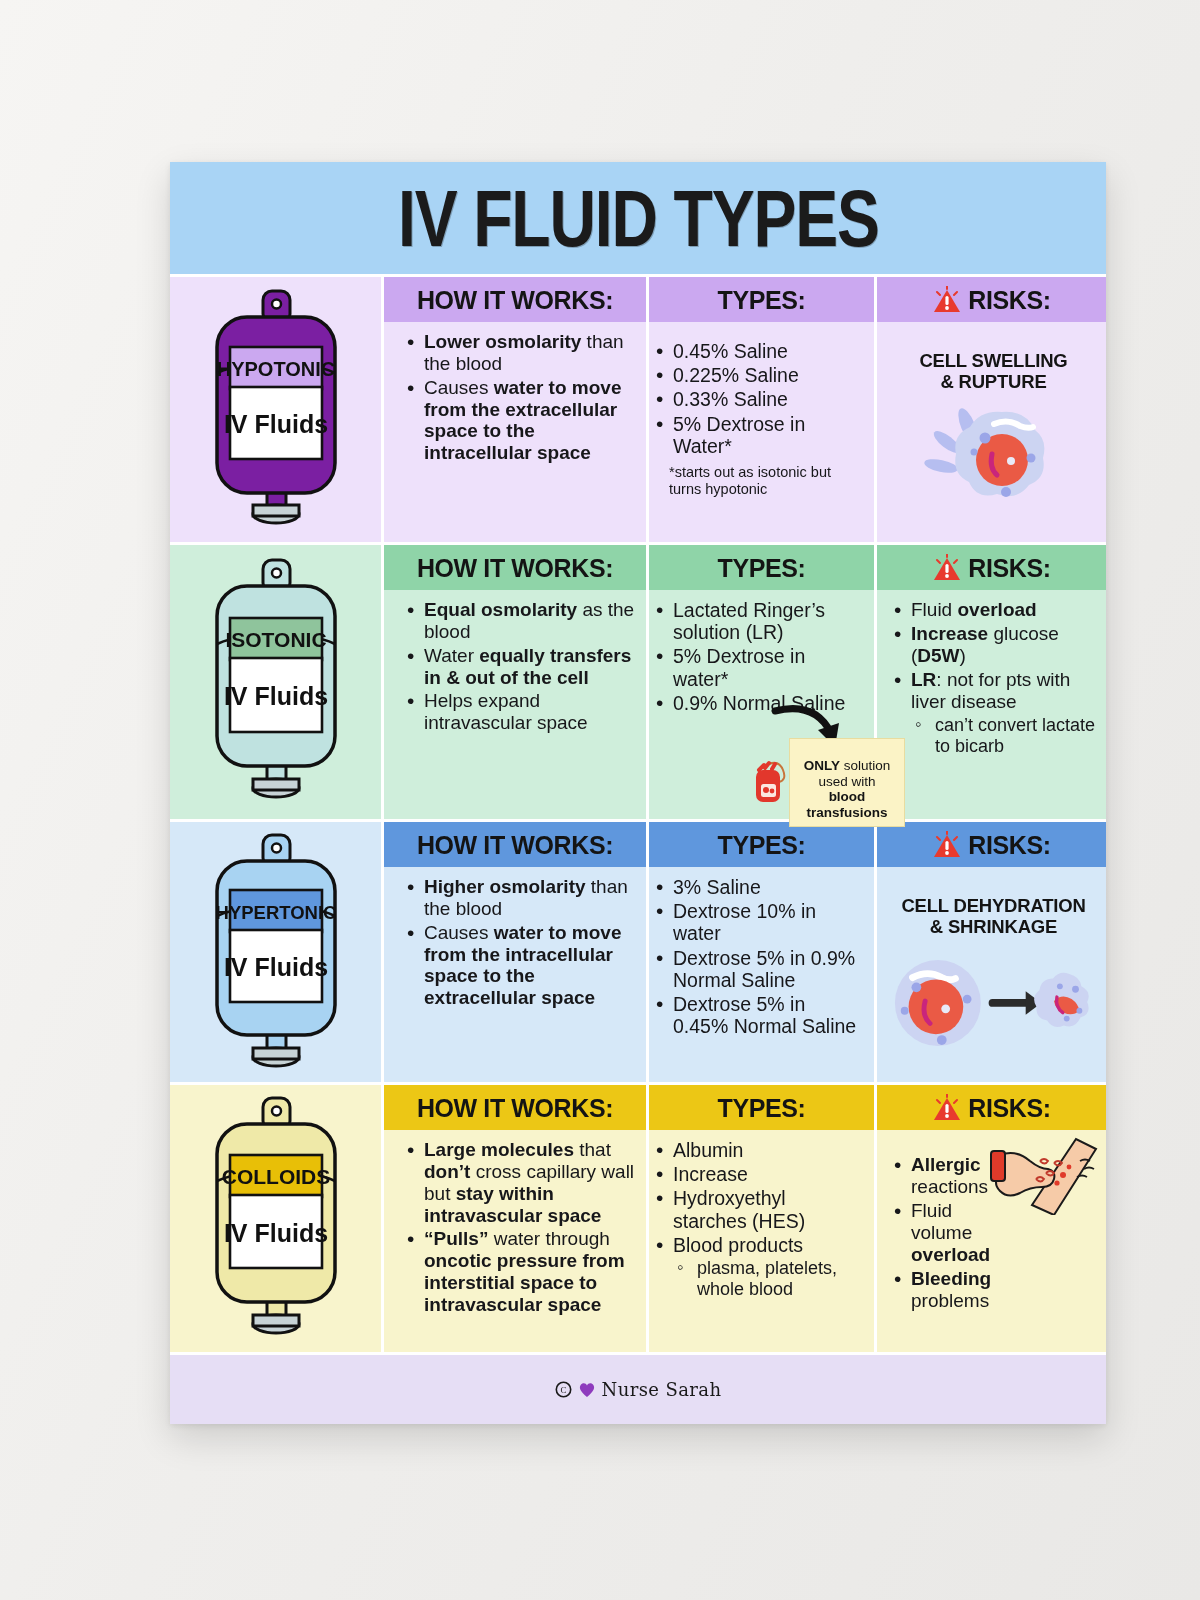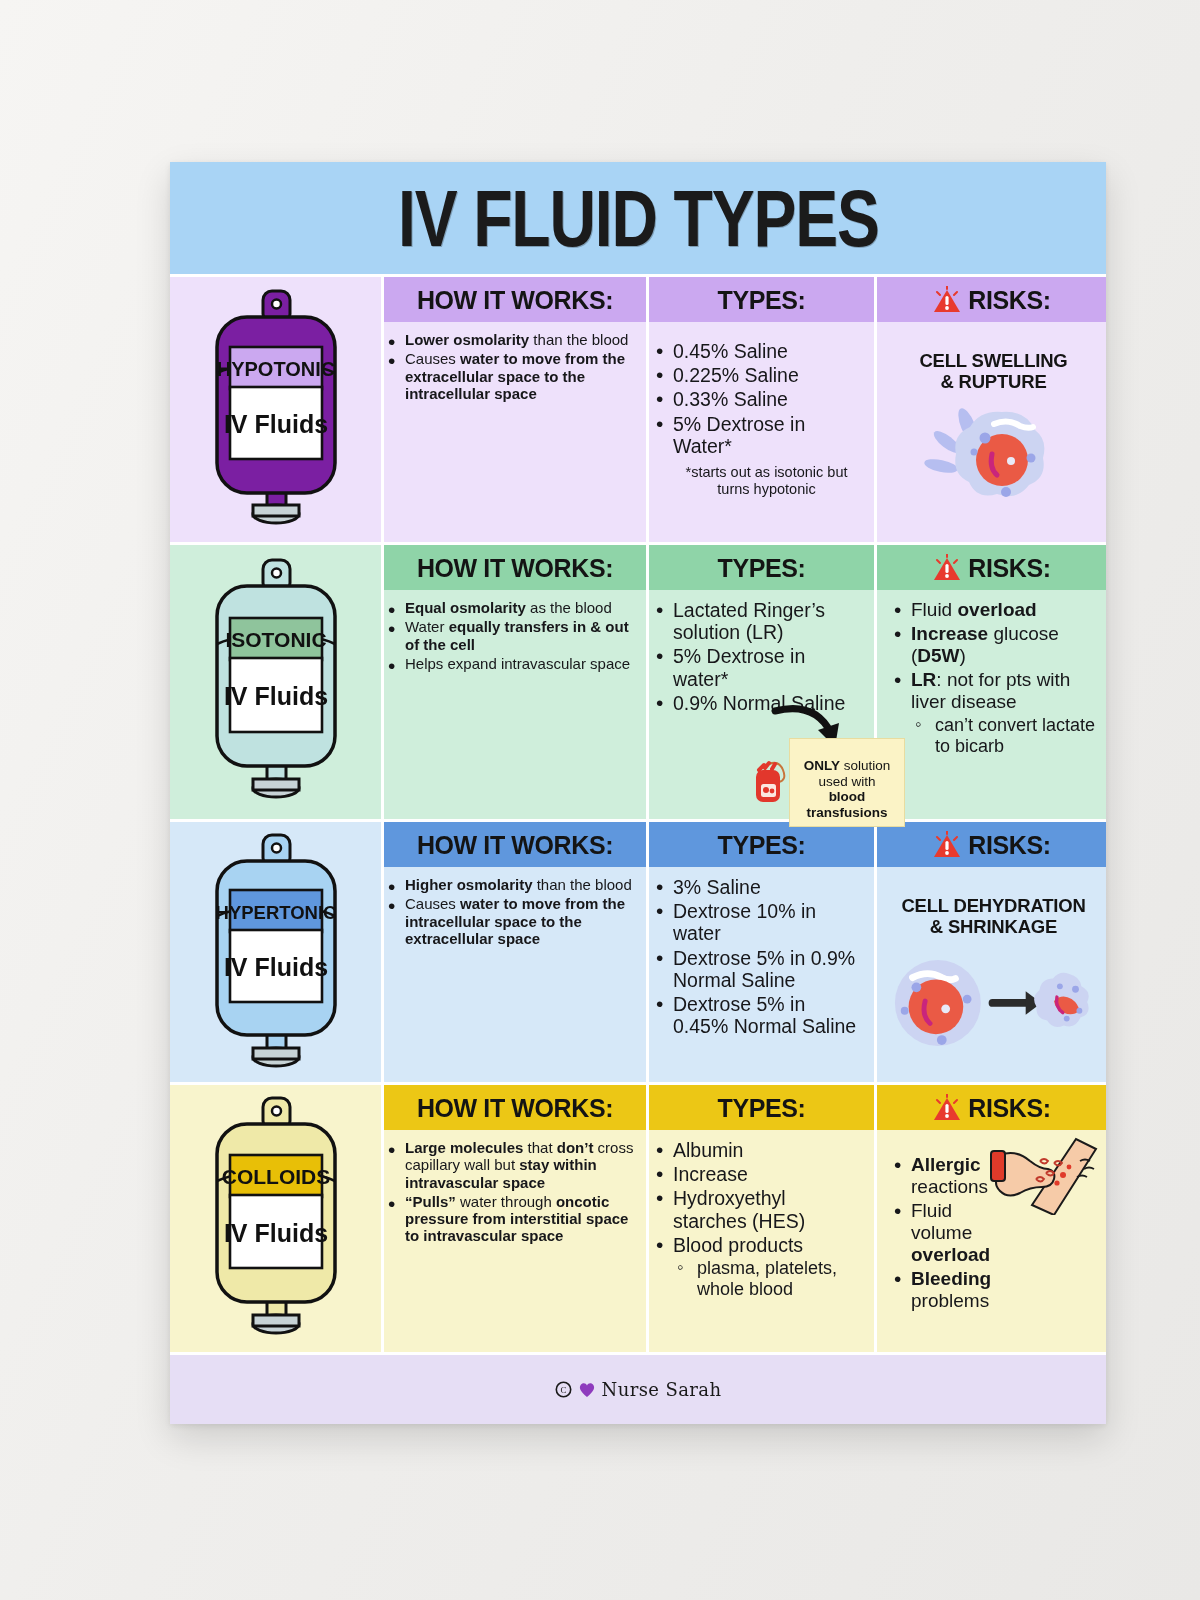--- a/index.html
+++ b/index.html
@@ -100,29 +100,28 @@
   .body li.sub {
     padding-left: 22px; margin-left: 22px; font-size: 18px;
   }
   .body li.sub::before {
     content: "\25E6";
     font-size: 18px; left: 2px;
   }
   b { font-weight: 800; }
 
   .types .body { font-size: 19.5px; padding-left: 4px; line-height: 1.14; }
-  .how .body   { font-size: 15px; padding-left: 1px; line-height: 1.15; }
+  .how .body   { font-size: 19px; padding-left: 20px; line-height: 1.15; }
   .risks .body { font-size: 19px; padding-left: 14px; line-height: 1.16; }
 
   .footnote {
     font-size: 14.5px;
     line-height: 1.15;
     margin-top: 7px;
     padding-left: 16px;
-    text-align: center;
   }
 
   .risk-caption {
     text-align: center;
     font-weight: 900;
     font-size: 18.5px;
     line-height: 1.12;
     letter-spacing: -.2px;
     margin-top: 20px;
     color: #141414;

